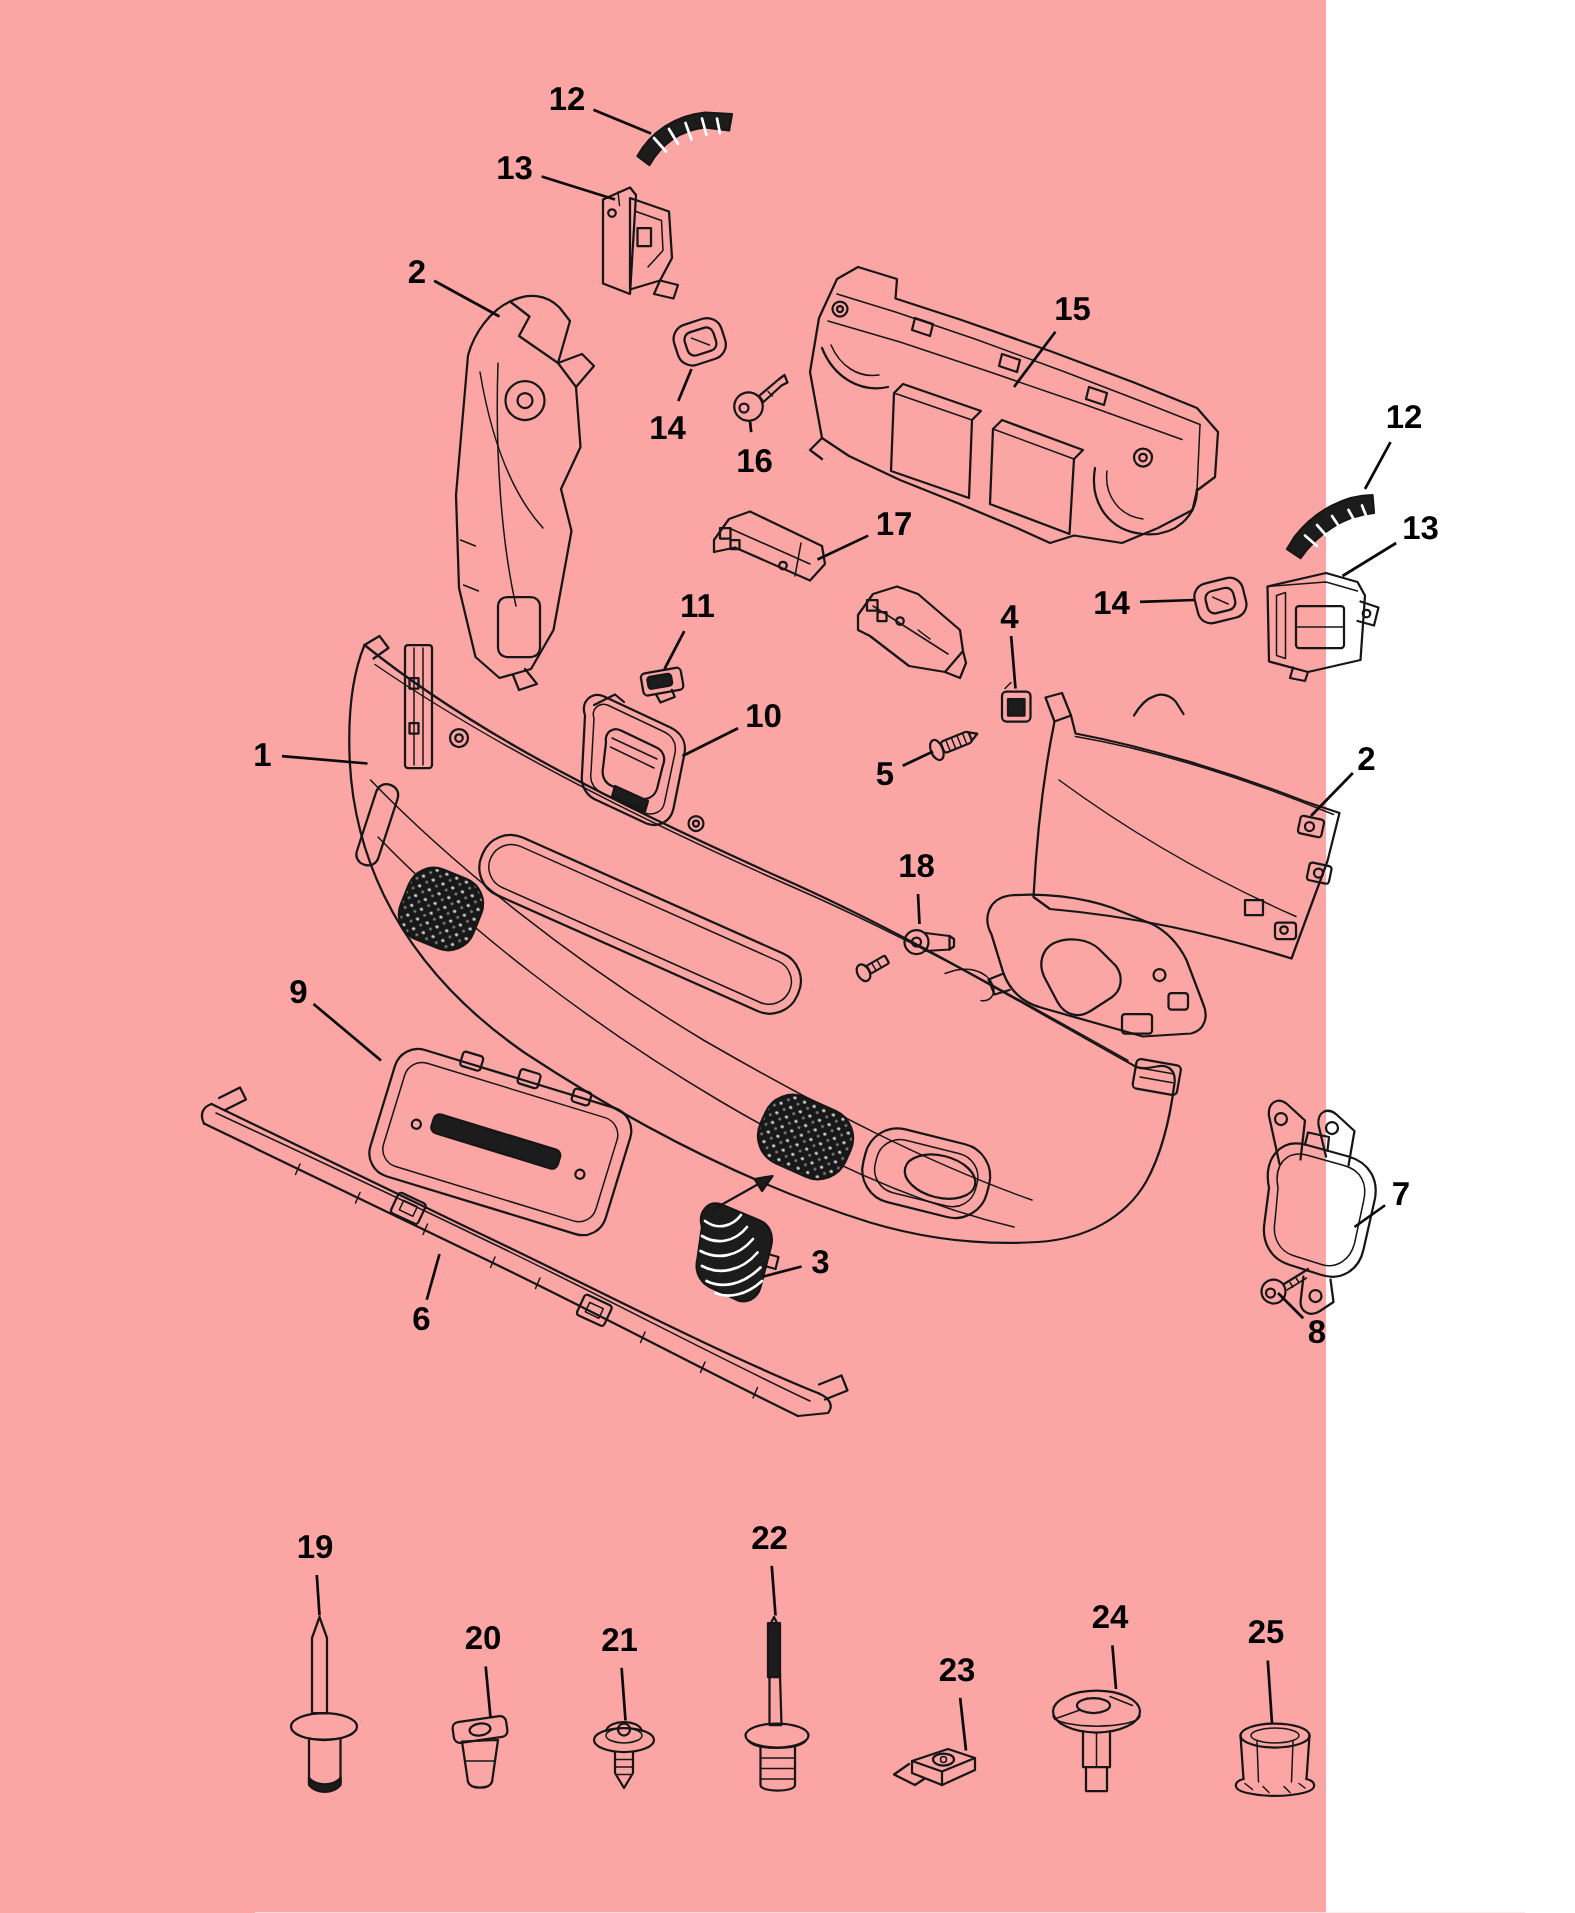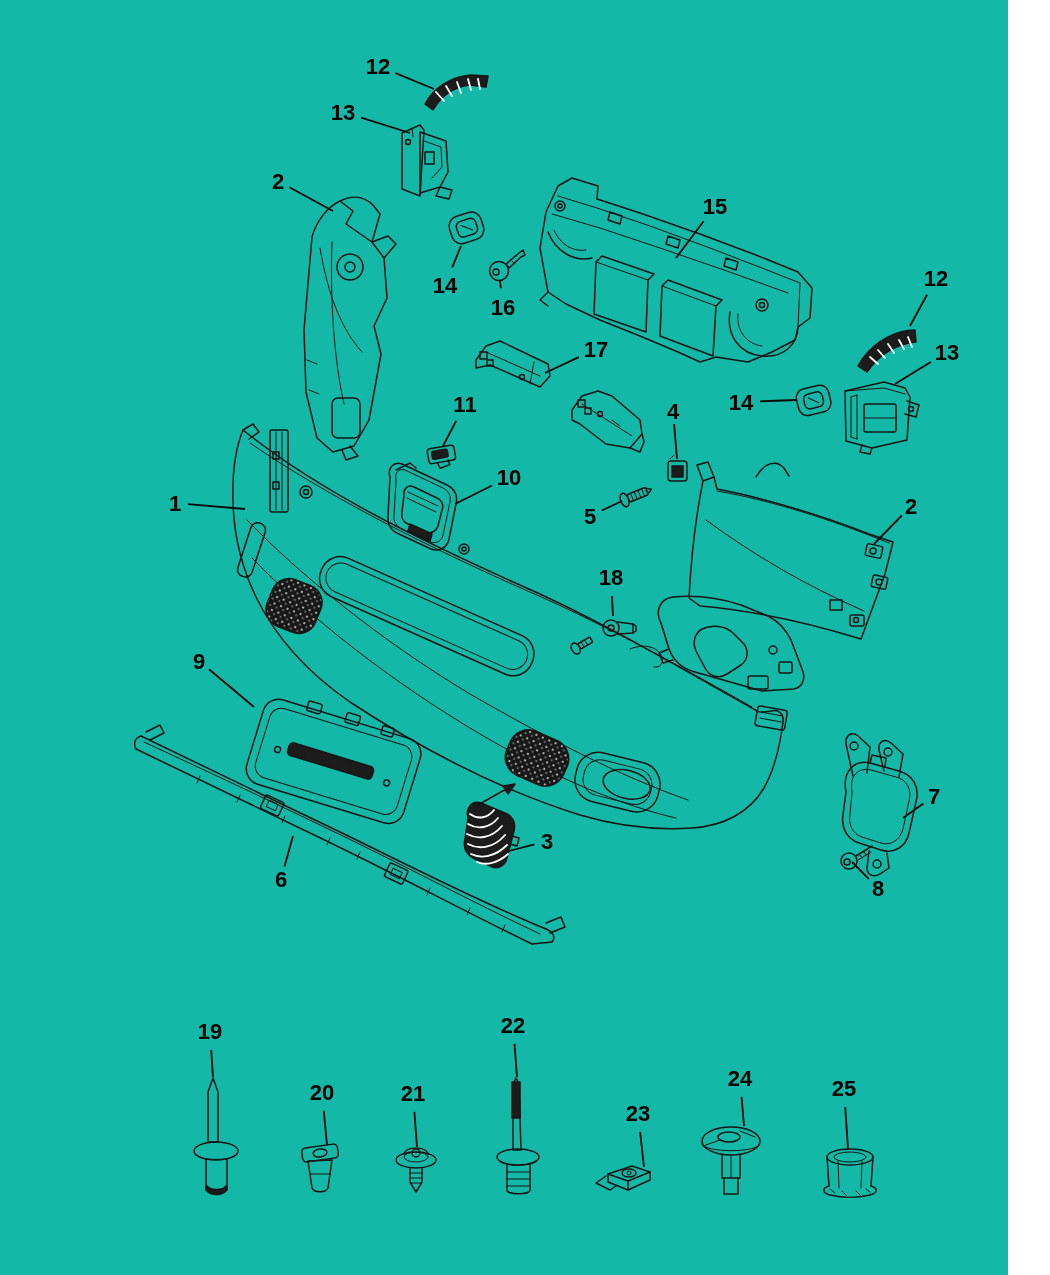--- a/index.html
+++ b/index.html
@@ -1,17 +1,17 @@
 <!DOCTYPE html>
 <html><head>
 <meta charset="utf-8">
 <style>
   html,body{margin:0;padding:0;background:#ffffff;}
   body{width:1050px;height:1275px;overflow:hidden;font-family:"Liberation Sans",sans-serif;}
-  .page{position:relative;width:1008px;height:1275px;background:#14b8a6;}
+  .page{position:relative;width:884px;height:1275px;background:#fca5a5;}
   svg{display:block;}
   
   .art path,.art rect,.art line,.art circle,.art ellipse,.art polyline,.art polygon{
     stroke:#161616;stroke-width:1.5;fill:none;stroke-linecap:round;stroke-linejoin:round;}
   .art .dark{fill:#1c1c1c;stroke:#161616;}
   .art .mesh{fill:url(#mesh);stroke:#161616;}
   .art .wline{stroke:#ffffff;stroke-width:1.8;fill:none;}
   .art .thin{stroke-width:1;}
   #callout-layer line{stroke-width:1.8;}
   #callout-layer text{font-family:"Liberation Sans",sans-serif;font-weight:bold;

